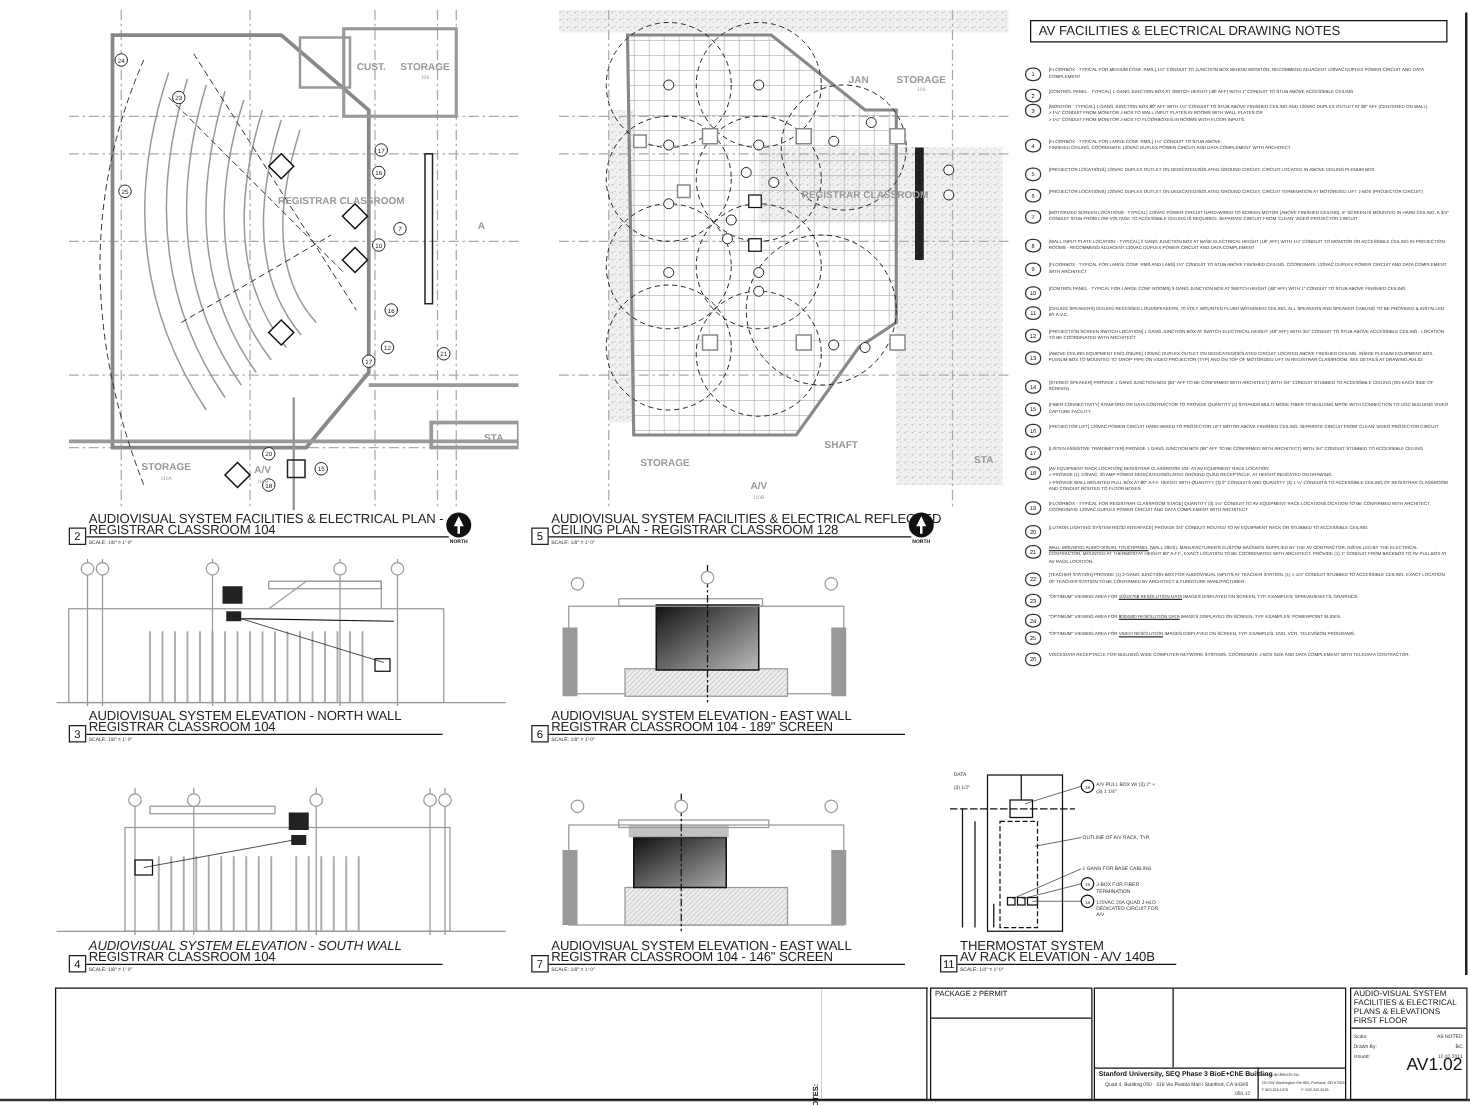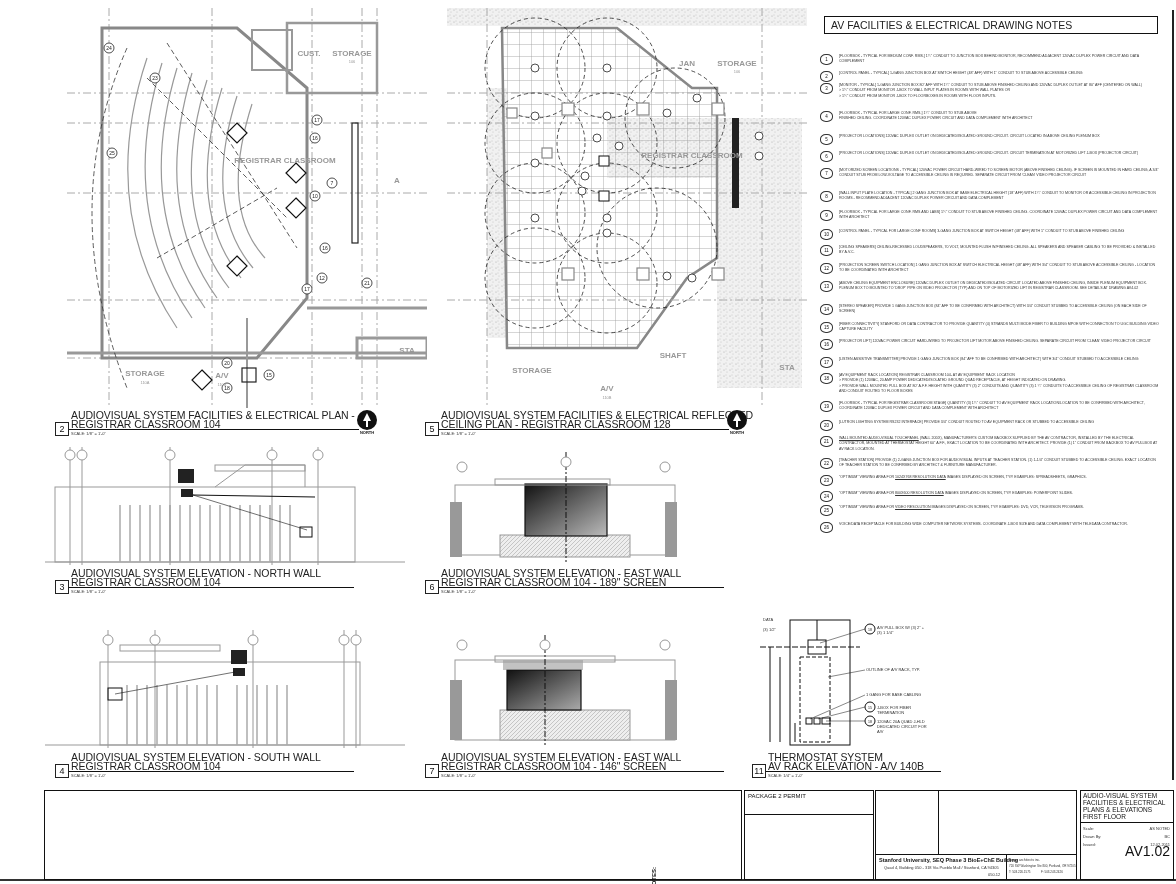--- a/index.html
+++ b/index.html
@@ -25,21 +25,21 @@
   .note .sub{display:block;}
   .u{text-decoration:underline;}
   .frame-right{position:absolute;left:1172px;top:10px;width:2px;height:770px;background:#222;}
   
   .tb{position:absolute;border:1px solid #111;background:#fff;}
   .tiny{font-size:4px;color:#333;}
 </style>
 </head>
 <body>
 
-<div class="panel" style="left:67px;top:8px;width:360px;height:400px;">
+<div class="panel" style="left:55px;top:8px;width:360px;height:400px;">
   <svg width="360" height="400">
     <g stroke="#999" stroke-width="1" fill="none">
 
       <g stroke-dasharray="8,3,2,3" stroke="#aaa">
         <line x1="0" y1="85" x2="360" y2="85"></line>
           <line x1="0" y1="115" x2="360" y2="115"></line>
         <line x1="0" y1="185" x2="360" y2="185"></line>
           <line x1="0" y1="292" x2="360" y2="292"></line>
         <line x1="0" y1="350" x2="360" y2="350"></line>
         <line x1="42" y1="0" x2="42" y2="400"></line>
@@ -370,21 +370,21 @@
         <circle cx="311" cy="10" r="5"></circle>
       </g>
     <rect x="186" y="20" width="16" height="14" fill="#222"></rect>
     <rect x="188" y="38" width="12" height="8" fill="#222"></rect>
     <rect x="63" y="58" width="14" height="12" fill="none" stroke="#111"></rect>
     <line x1="70" y1="64" x2="190" y2="42" stroke="#111" stroke-width="0.6"></line>
   </svg>
 </div>
 <div class="title-block" style="left:55px;top:752px;width:300px;height:30px;">
   <div class="title-num">4</div>
-  <div class="title-text" style="top:0;">AUDIOVISUAL SYSTEM ELEVATION - SOUTH WALL</div>
+  <div class="title-text" style="top:0;font-style:italic;">AUDIOVISUAL SYSTEM ELEVATION - SOUTH WALL</div>
   <div class="title-text" style="top:9px;">REGISTRAR CLASSROOM 104</div>
   <div class="title-rule" style="top:19px;width:285px;"></div>
   <div class="scale" style="top:21px;">SCALE: 1/8" = 1'-0"</div>
 </div>
 
 <div class="panel" style="left:425px;top:630px;width:280px;height:118px;">
   <svg width="280" height="118">
     <defs>
       <linearGradient id="scr2" x1="0" x2="1" y1="0" y2="1">
           <stop offset="0" stop-color="#111"></stop>

